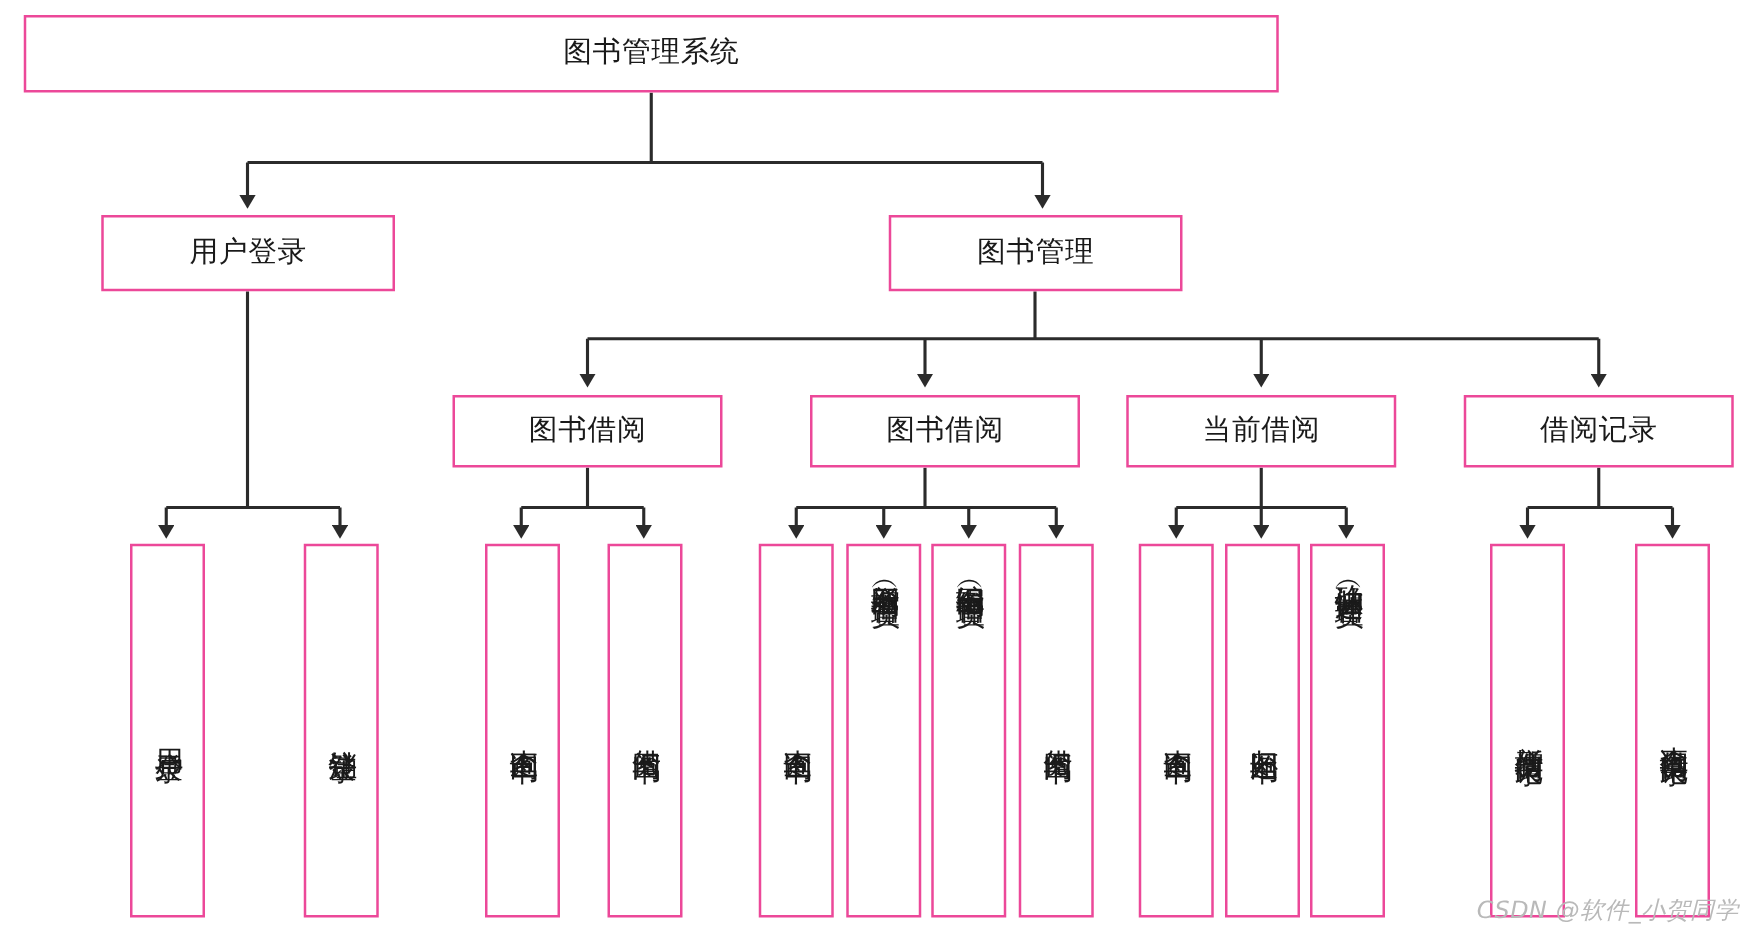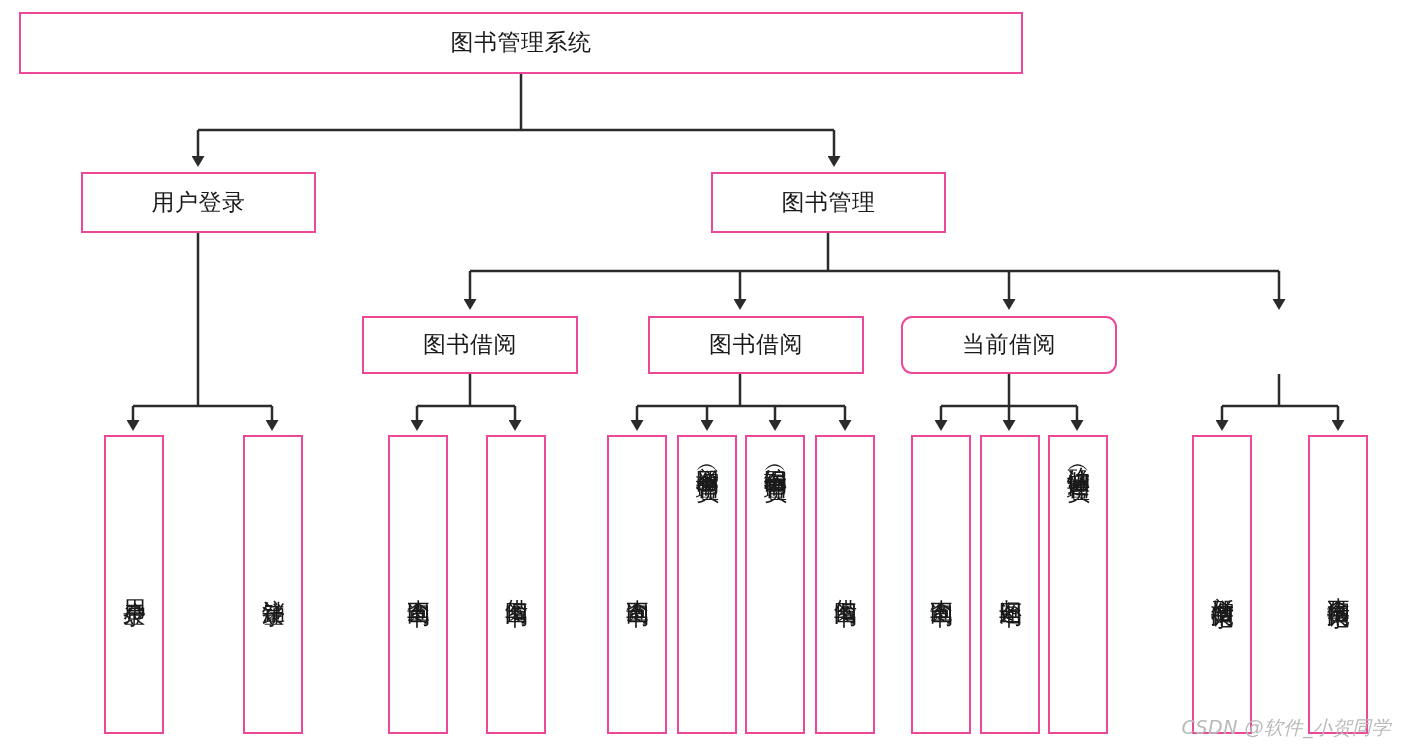--- a/index.html
+++ b/index.html
@@ -119,22 +119,25 @@
   <div class="node-box" style="left:711px;top:172px;width:235px;height:61px;">
     <span class="node-label">图书管理</span>
   </div>
 
   <div class="node-box" style="left:362px;top:316px;width:216px;height:58px;">
     <span class="node-label">图书借阅</span>
   </div>
   <div class="node-box" style="left:648px;top:316px;width:216px;height:58px;">
     <span class="node-label">图书借阅</span>
   </div>
-  <div class="node-box" style="left:901px;top:316px;width:216px;height:58px;border-radius:11px;">
+  <div class="node-box" style="left:901px;top:316px;width:216px;height:58px;">
     <span class="node-label">当前借阅</span>
+  </div>
+  <div class="node-box" style="left:1171px;top:316px;width:216px;height:58px;">
+    <span class="node-label">借阅记录</span>
   </div>
 
   <div class="node-box vbox centered" style="left:104px;top:435px;width:60px;height:299px;">
     <span class="node-label vert">用户登录</span>
   </div>
   <div class="node-box vbox centered" style="left:243px;top:435px;width:60px;height:299px;">
     <span class="node-label vert">注销登录</span>
   </div>
 
   <div class="node-box vbox centered" style="left:388px;top:435px;width:60px;height:299px;">

